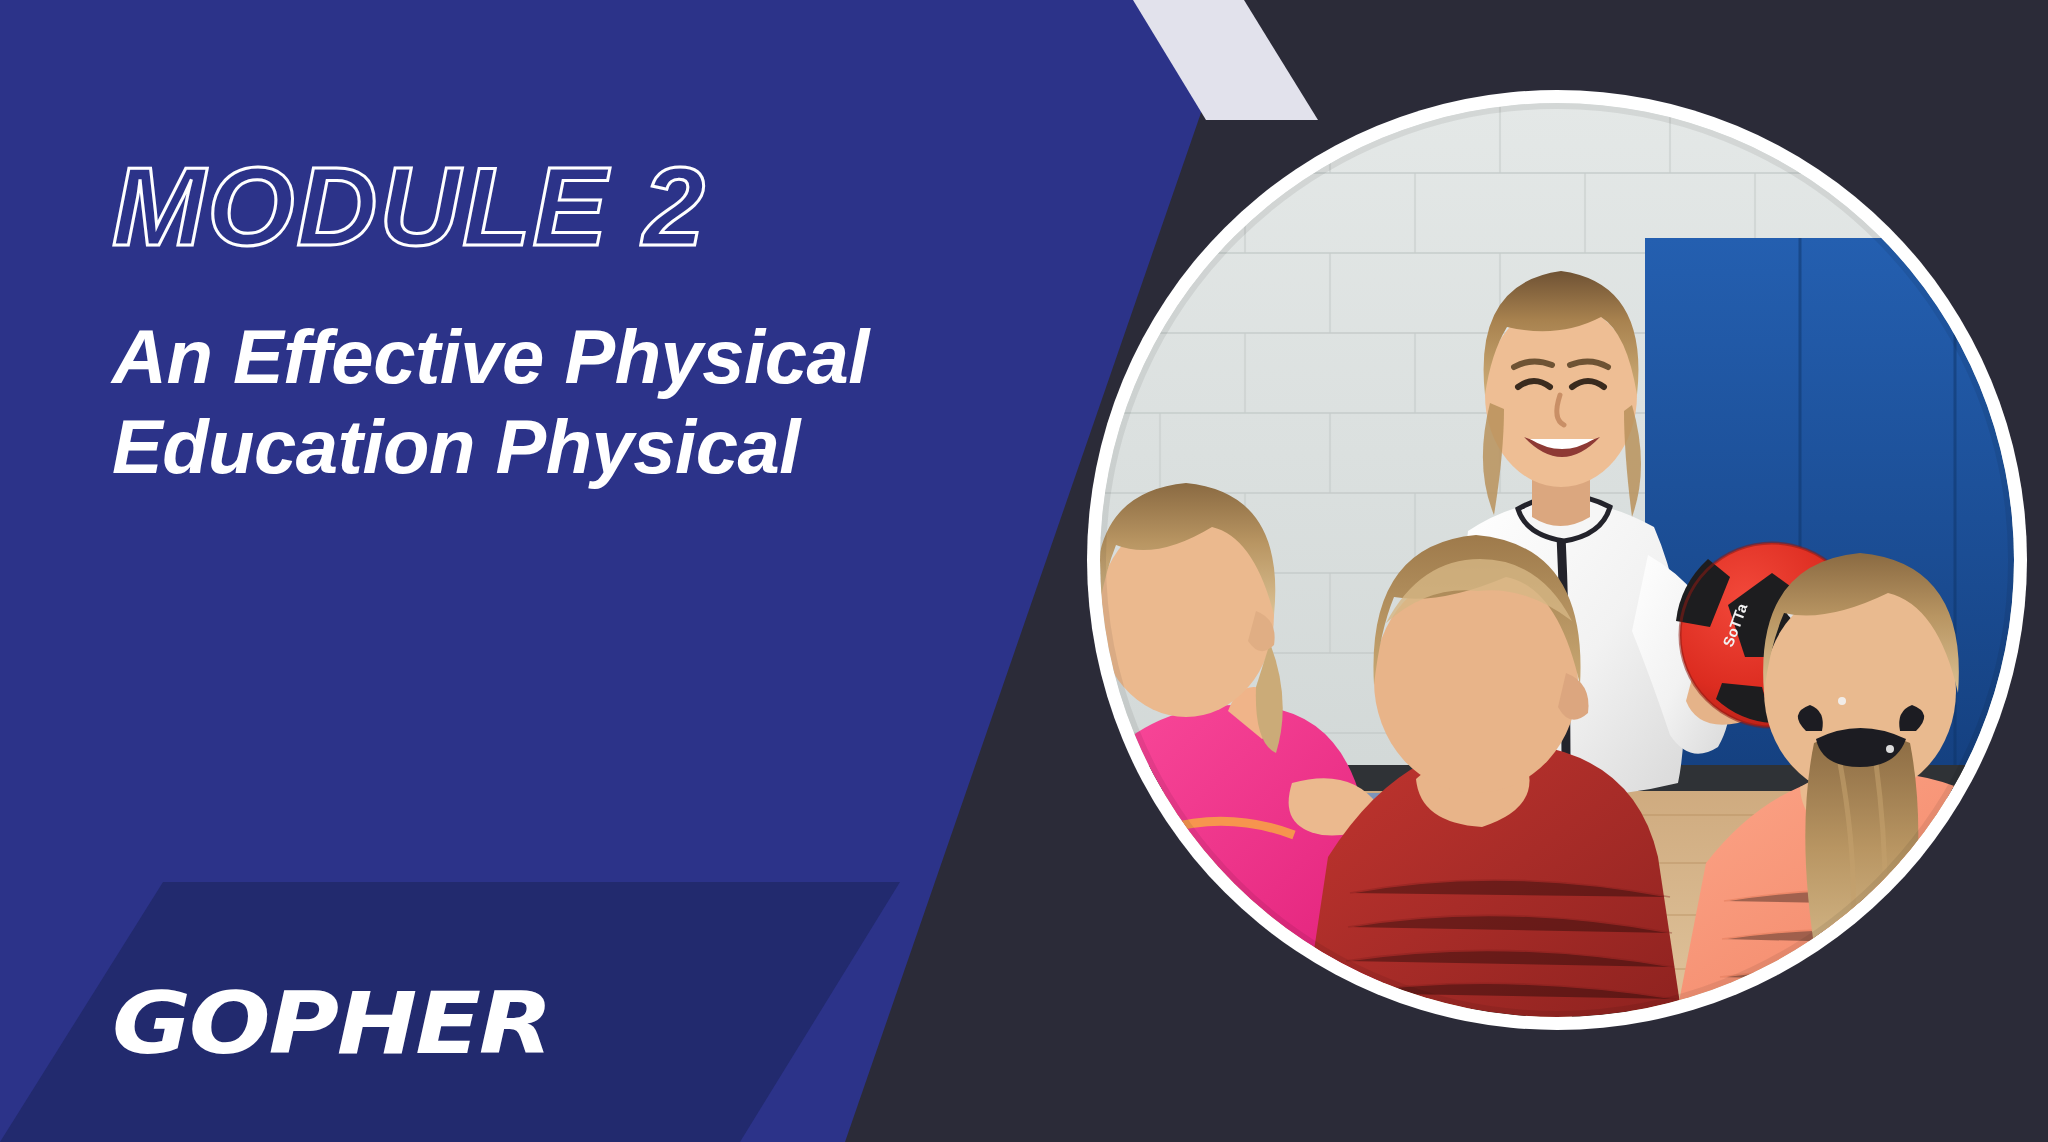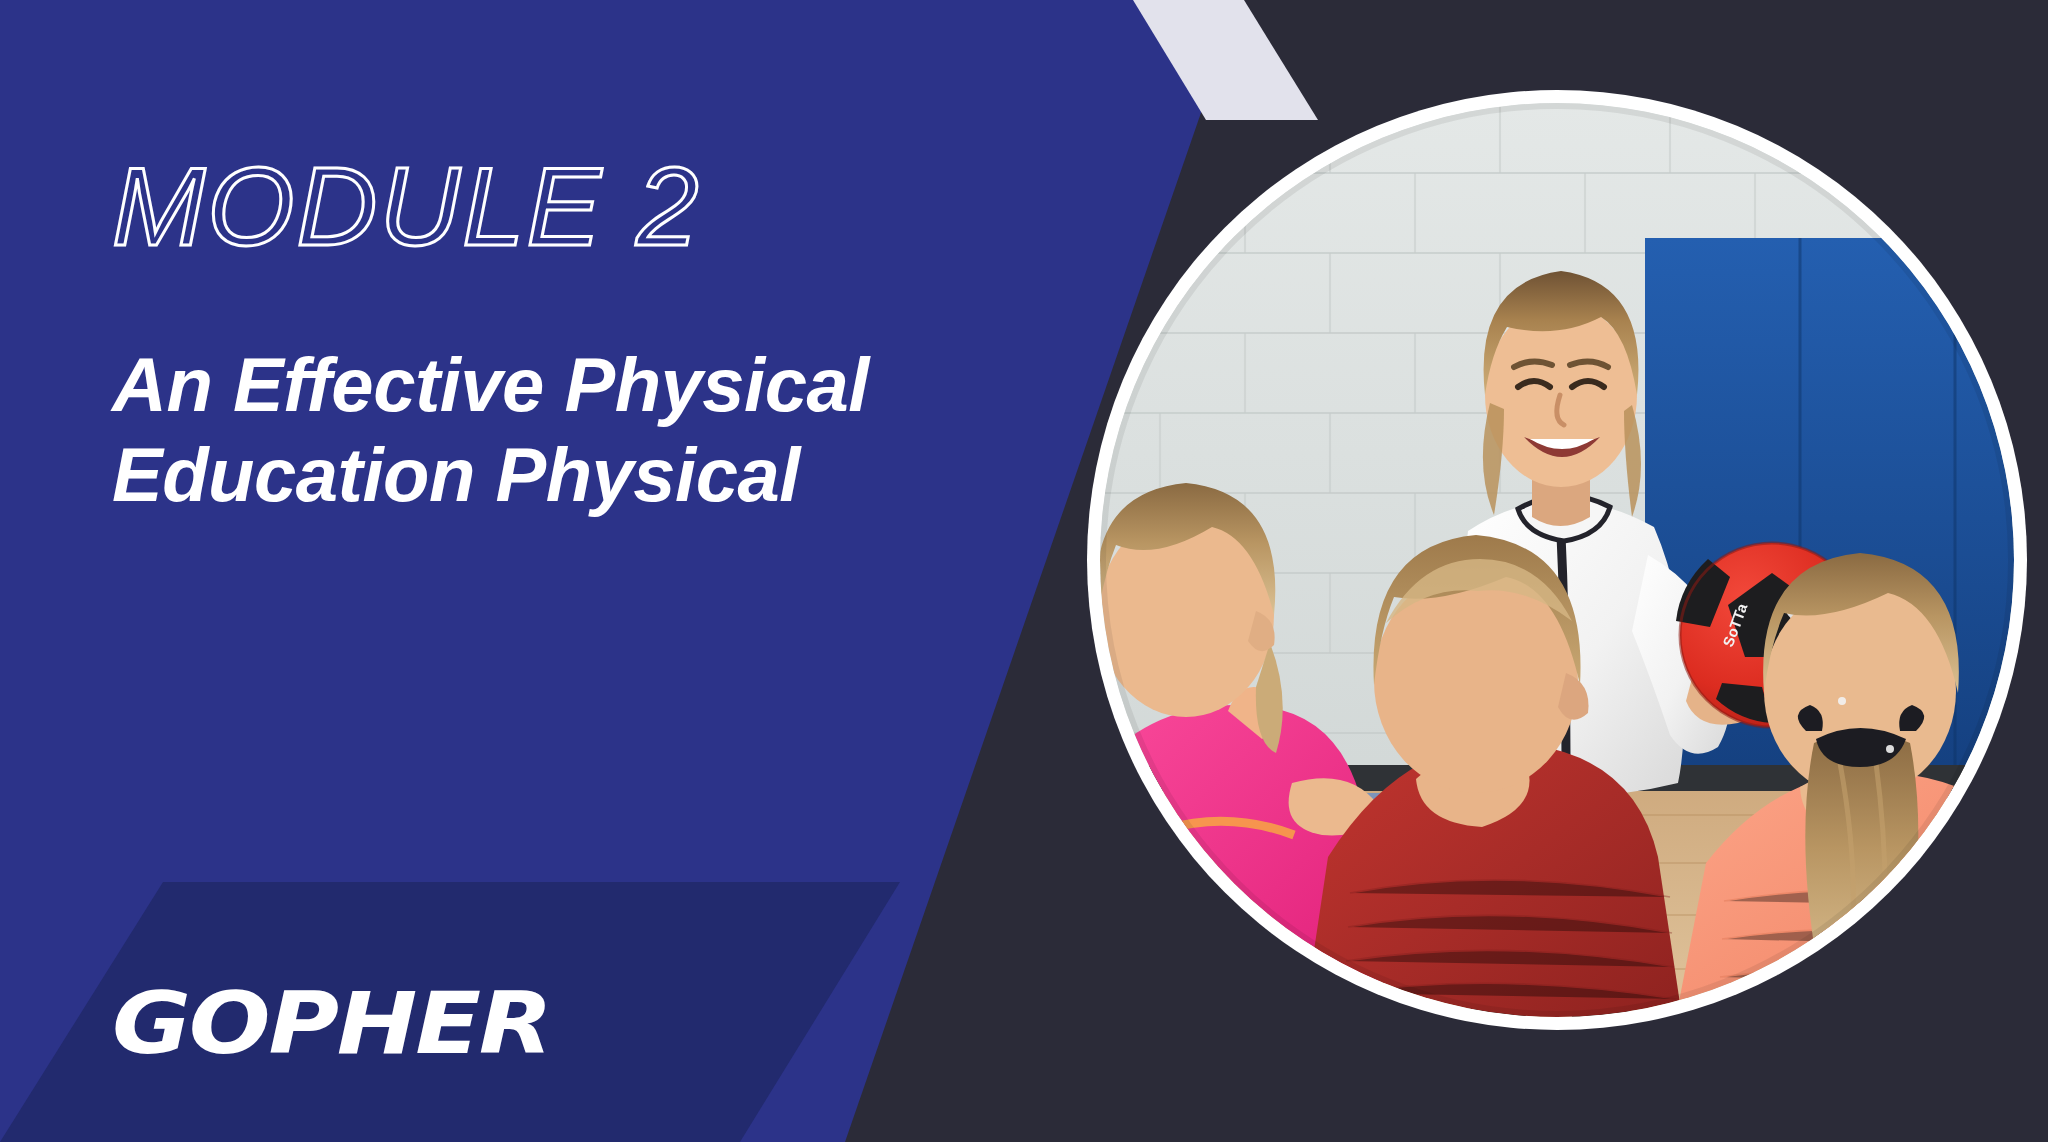--- a/index.html
+++ b/index.html
@@ -42,30 +42,30 @@
   }
 
   
   #headline-block {
     position:absolute;
     left:112px; top:150px;
     width:860px;
   }
   #module-eyebrow {
     font-size:112px;
-    font-weight:400;
+    font-weight:700;
     font-style:italic;
     letter-spacing:2px;
     line-height:1.02;
     color:transparent;
     -webkit-text-stroke:3px #FFFFFF;
     white-space:nowrap;
   }
   #title-lines {
-    margin-top:76px;
+    margin-top:48px;
     font-size:76px;
     font-weight:700;
     font-style:italic;
     line-height:1.18;
     color:#FFFFFF;
     letter-spacing:-0.5px;
   }
   #title-lines .tl { display:block; white-space:nowrap; }
 
   

